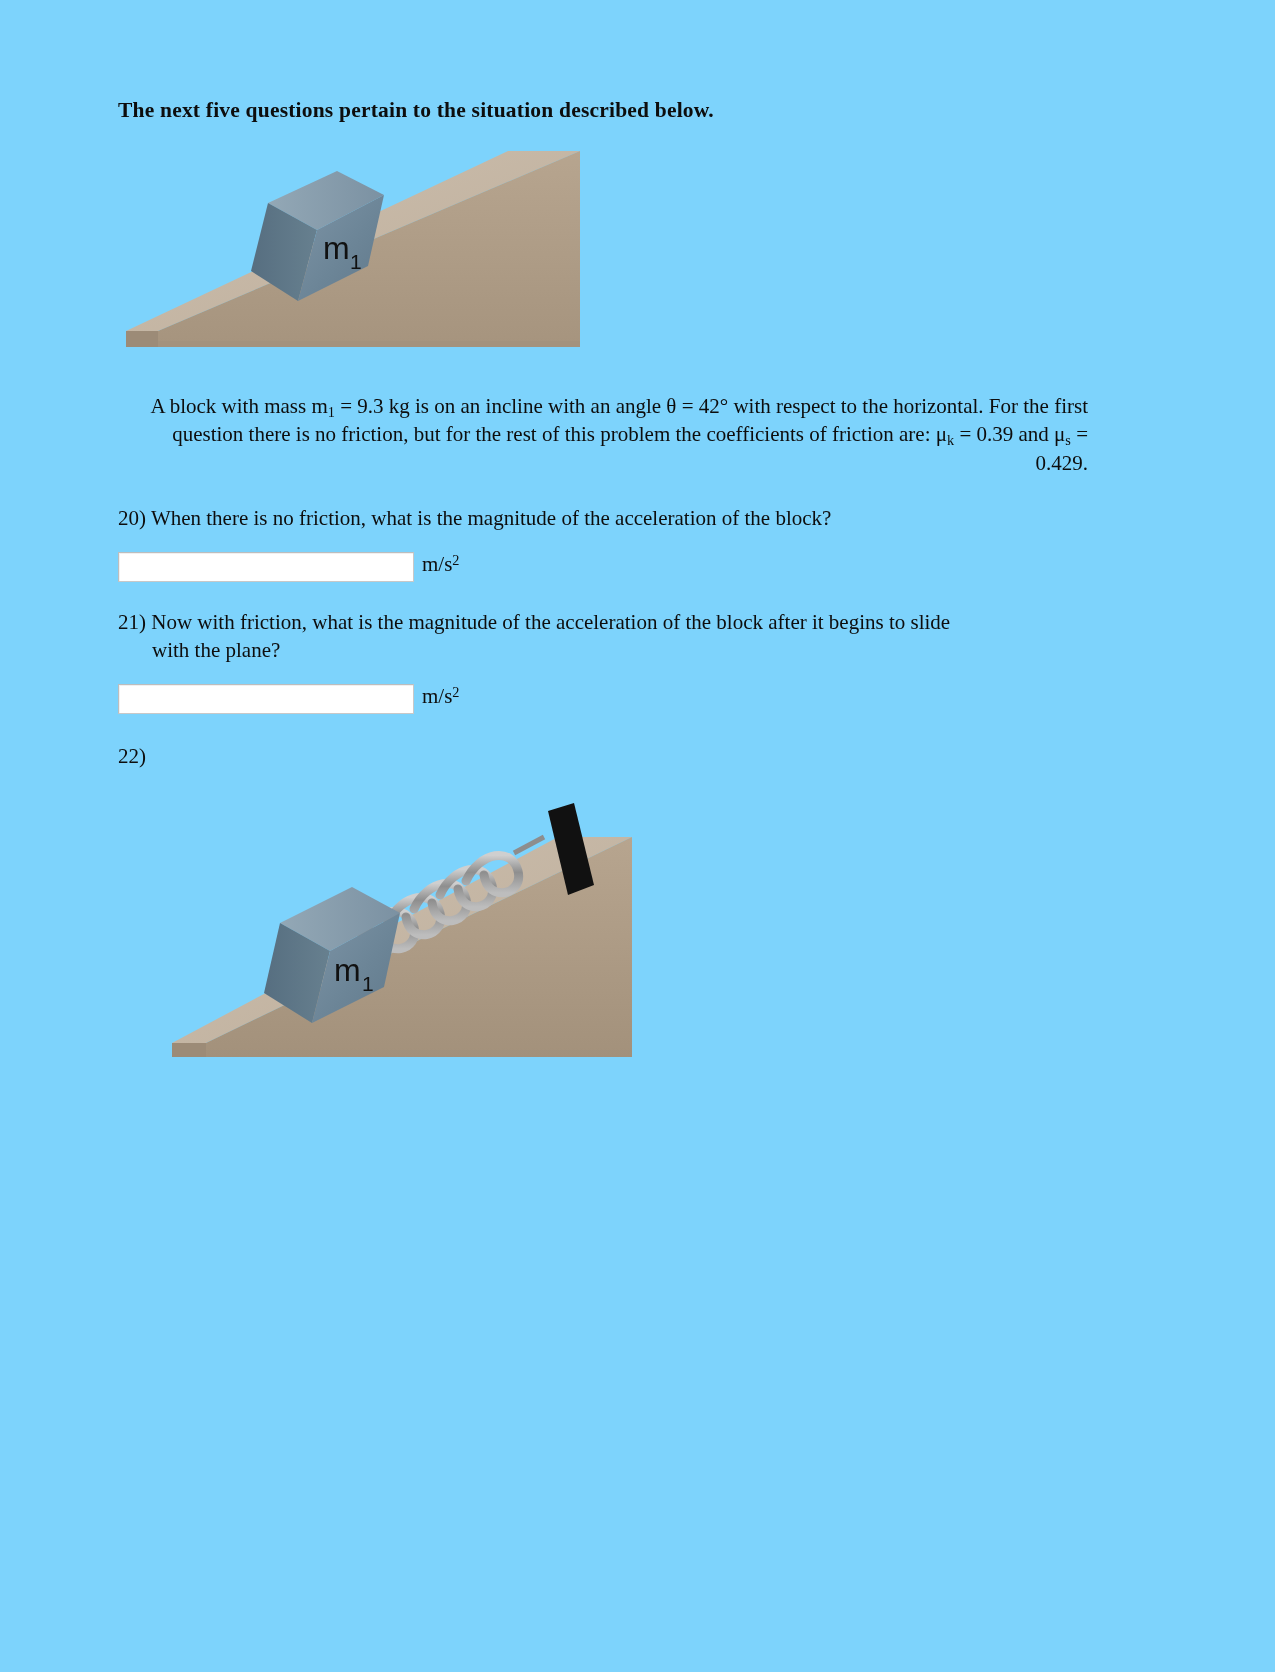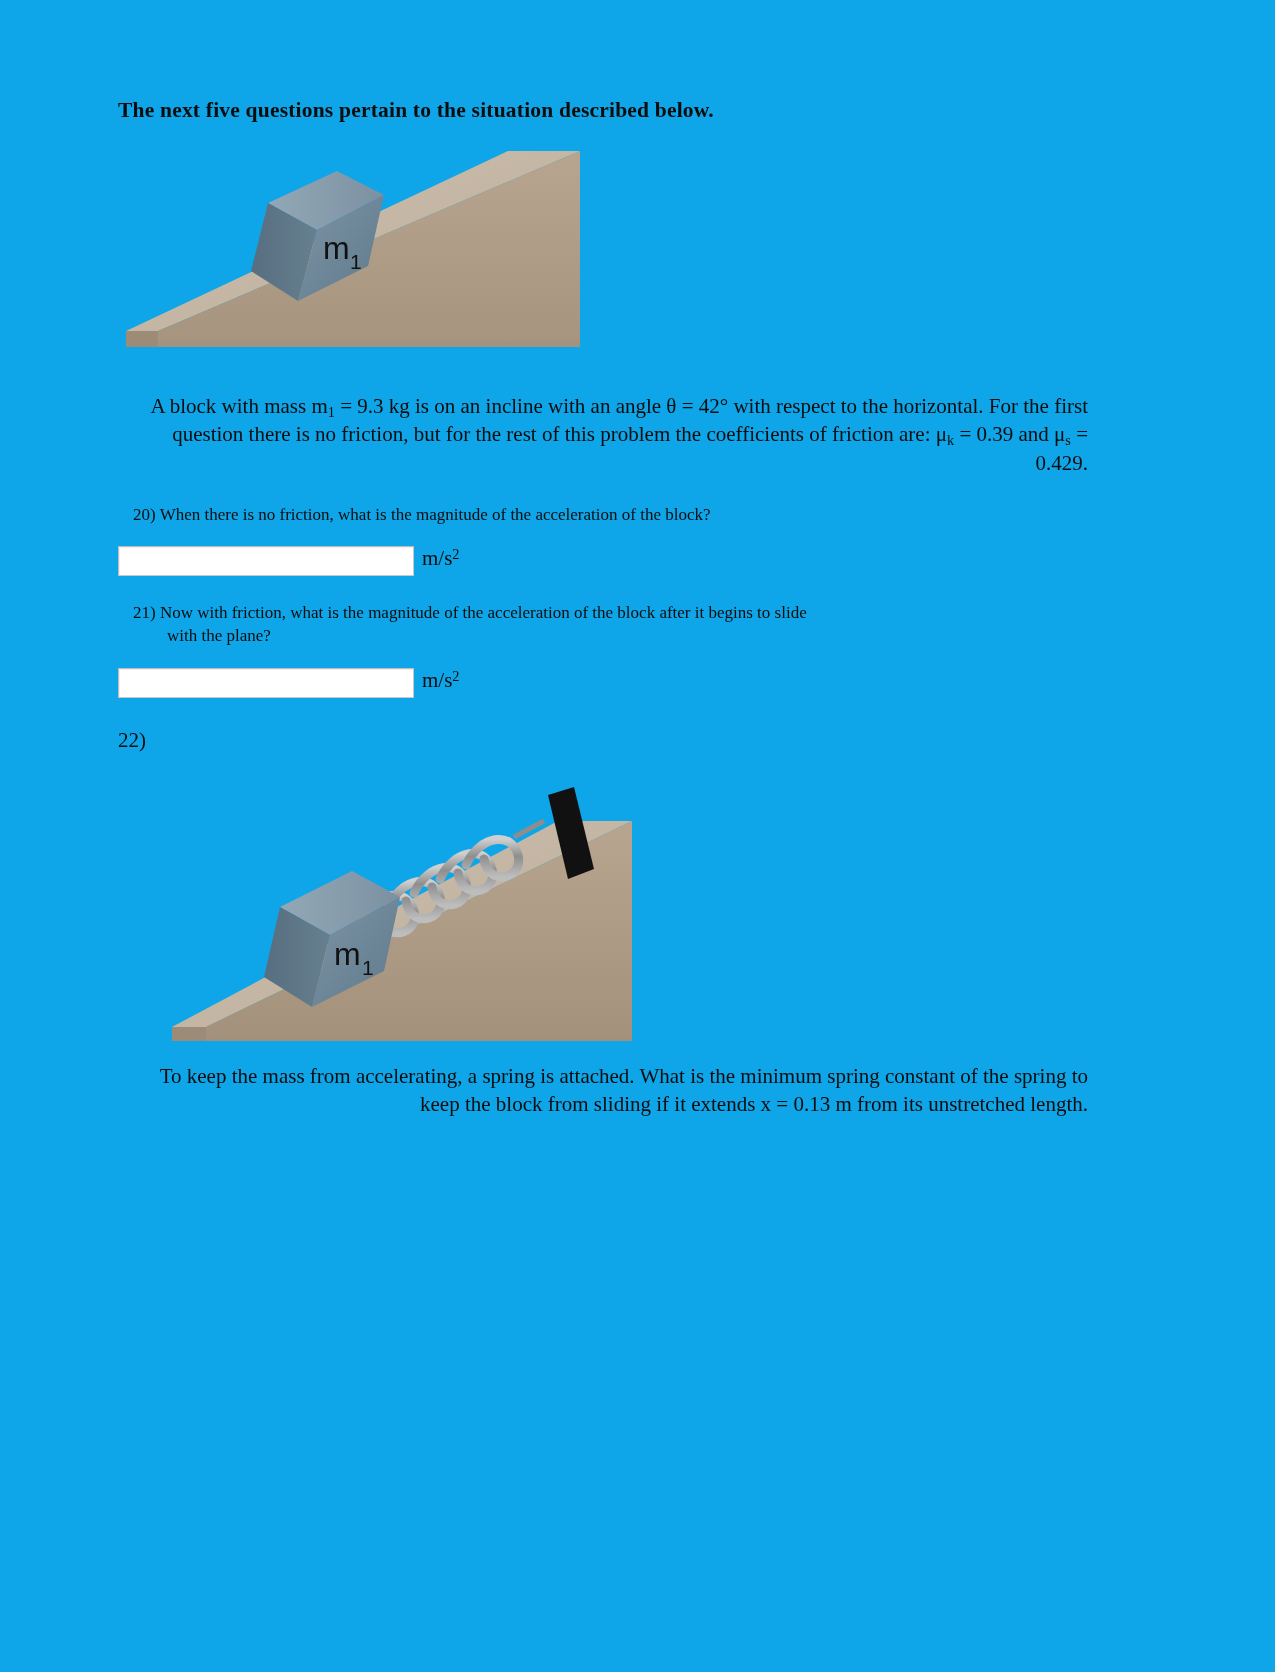--- a/index.html
+++ b/index.html
@@ -14,21 +14,21 @@
     position: relative;
     font-family: "Liberation Serif", "DejaVu Serif", serif;
     color: #0d0d0d;
     overflow: hidden;
   }
   .page {
     position: absolute;
     left: 0; top: 0;
     width: 1275px;
     height: 1672px;
-    background: #0ea5e9;
+    background: #7dd3fc;
   }
   .content {
     position: absolute;
     left: 118px;
     top: 98px;
     width: 970px;
   }
 
   .heading {
     font-weight: bold;
@@ -57,23 +57,23 @@
   p.body {
     font-size: 21px;
     line-height: 1.32;
     margin: 0 0 6px 0;
     text-align: right;
   }
   .qblock {
     margin: 26px 0 0 0;
   }
   .qtext {
-    font-size: 17px;
+    font-size: 21px;
     line-height: 1.34;
-    margin: 15px;
+    margin: 0;
   }
   .qtext .hang {
     display: block;
     padding-left: 34px;
     text-indent: 0;
   }
   sub {
     font-size: 0.68em;
     vertical-align: -0.25em;
   }
@@ -251,17 +251,16 @@
         <g>
           <polygon points="118,148 190,112 238,138 168,176" fill="url(#blkTop2)"></polygon>
           <polygon points="118,148 168,176 150,248 102,218" fill="url(#blkSide2)"></polygon>
           <polygon points="168,176 238,138 222,212 150,248" fill="url(#blkFace2)"></polygon>
           <text x="172" y="206" font-family="'Liberation Sans','DejaVu Sans',sans-serif" font-size="32" fill="#111111">m</text>
           <text x="200" y="216" font-family="'Liberation Sans','DejaVu Sans',sans-serif" font-size="21" fill="#111111">1</text>
         </g>
       </svg>
     </div>
 
-    <p class="body">To keep the mass from accelerating, a spring is attached. What is the minimum spring constant of the spring to keep the block from sliding if it extends x = 0.13 m from its unstretched length.</p>
 
 
   </div>
 </div>
 
 </body></html>

